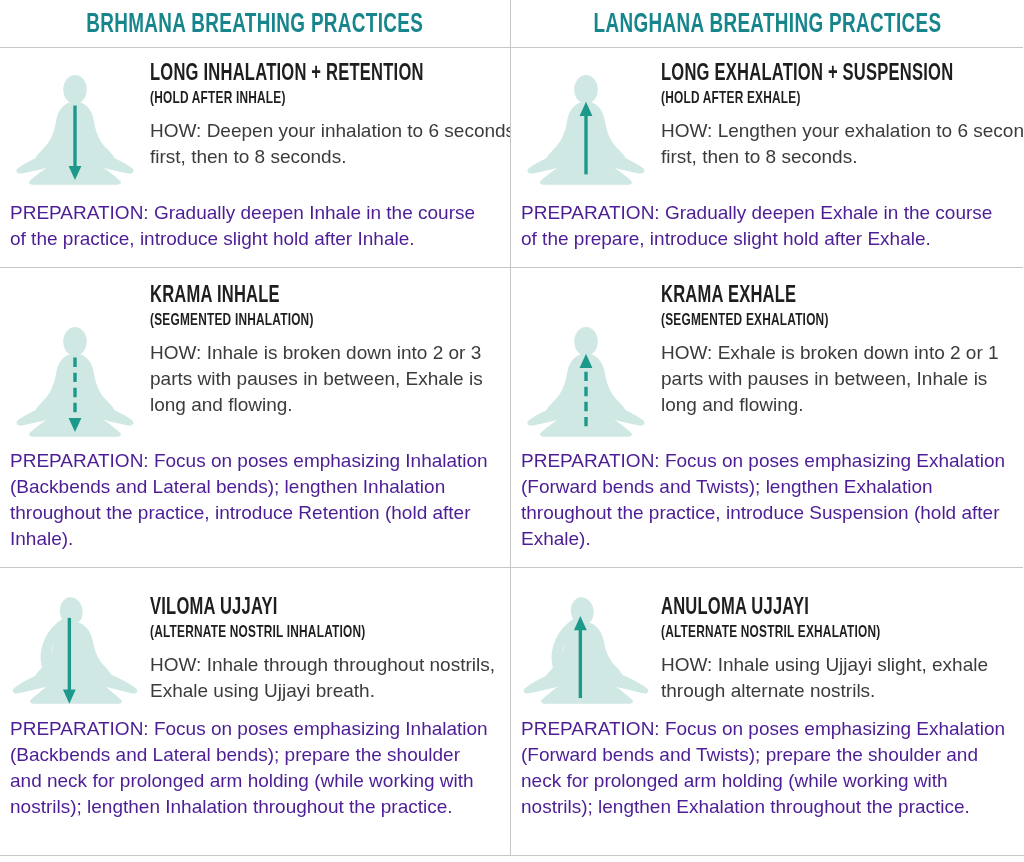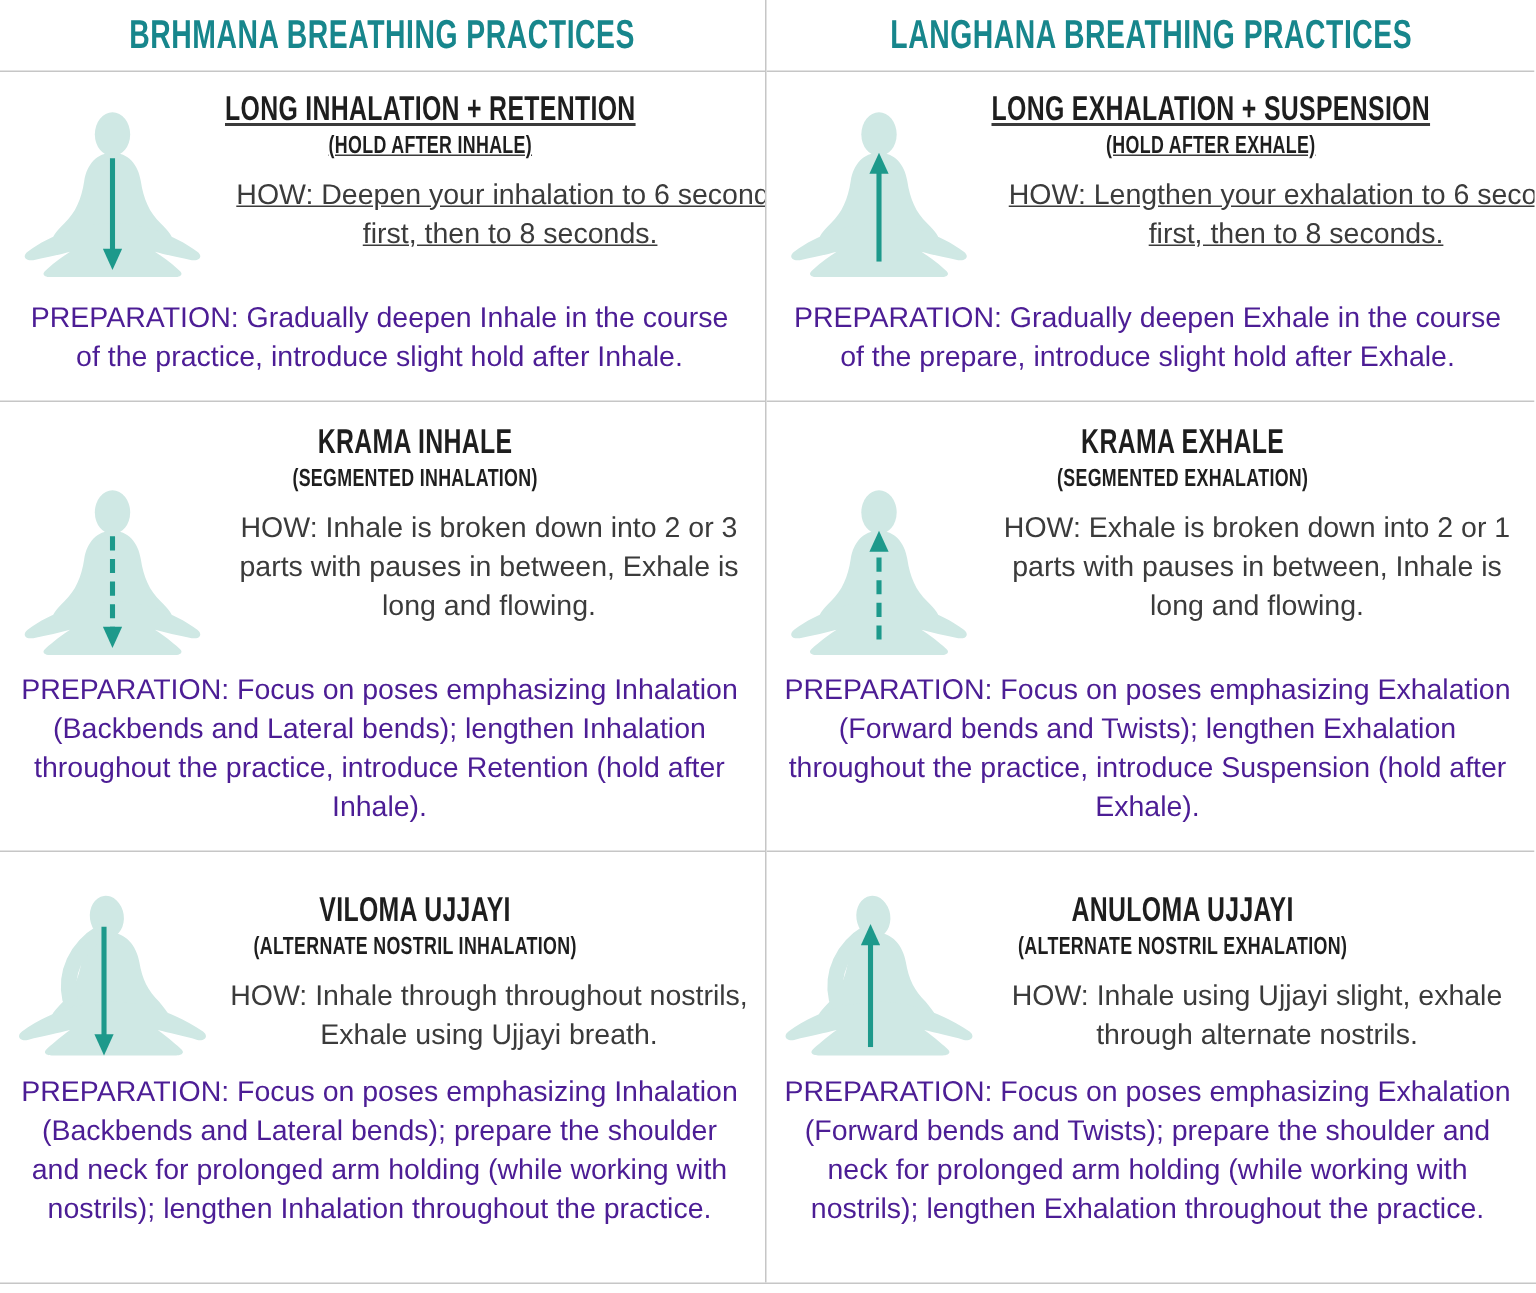--- a/index.html
+++ b/index.html
@@ -4,33 +4,33 @@
 <style>
   html,body{margin:0;padding:0;background:#ffffff;}
   body{
     width:1024px;height:862px;
     font-family:"Liberation Sans","DejaVu Sans",sans-serif;
     color:#3b3b3b;
     -webkit-font-smoothing:antialiased;
   }
   .sheet{position:relative;width:1024px;height:856px;border-bottom:1px solid #c6c6c6;box-sizing:border-box;}
   .columns{display:grid;grid-template-columns:510px 513px;height:855px;}
-  .col{box-sizing:border-box;overflow:hidden;text-align:center;}
+  .col{box-sizing:border-box;overflow:hidden;}
   .col-right{border-left:1px solid #c6c6c6;}
   .col-header{height:47px;display:flex;align-items:center;justify-content:center;}
   .col-header .ht{
     font-weight:bold;font-size:27px;color:#17868c;white-space:nowrap;
     transform:scaleX(0.70);transform-origin:center;letter-spacing:0.5px;
   }
   .practice{border-top:1px solid #c6c6c6;box-sizing:border-box;}
   .p1{height:220px;}
   .p2{height:300px;}
   .p3{height:288px;}
   .top{display:flex;}
-  .p1 .top{height:146px;text-decoration:underline;}
+  .p1 .top{height:146px;}
   .p2 .top{height:174px;}
   .p3 .top{height:142px;}
   .icon-wrap{width:150px;flex-shrink:0;display:flex;justify-content:center;align-items:flex-start;}
   .p1 .icon-wrap{padding-top:24px;}
   .p2 .icon-wrap{padding-top:56px;}
   .p3 .icon-wrap{padding-top:22px;}
   svg.fig{width:132px;height:118px;display:block;}
   .tblock{flex:1;padding-right:8px;}
   .p1 .tblock{padding-top:12px;}
   .p2 .tblock{padding-top:14px;}

